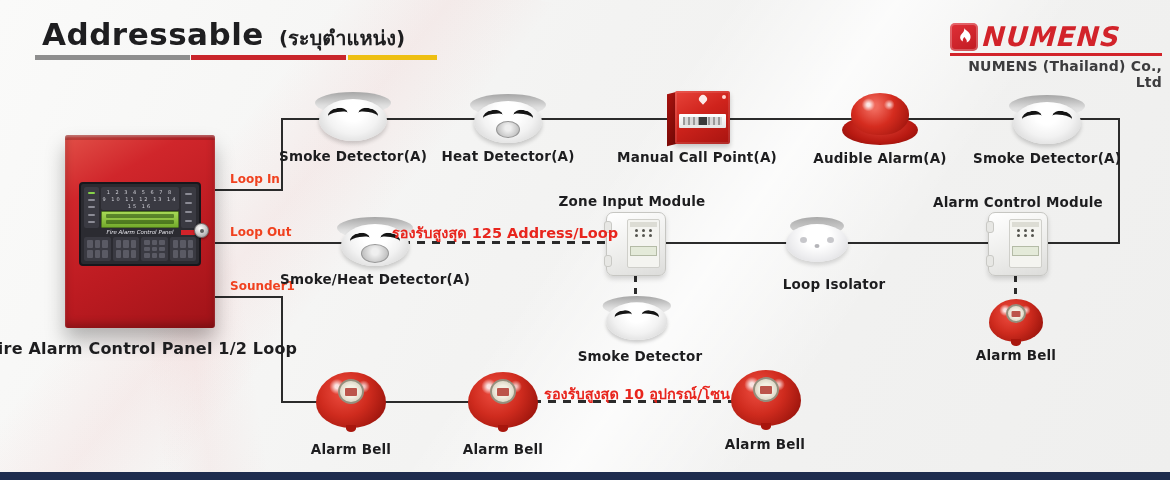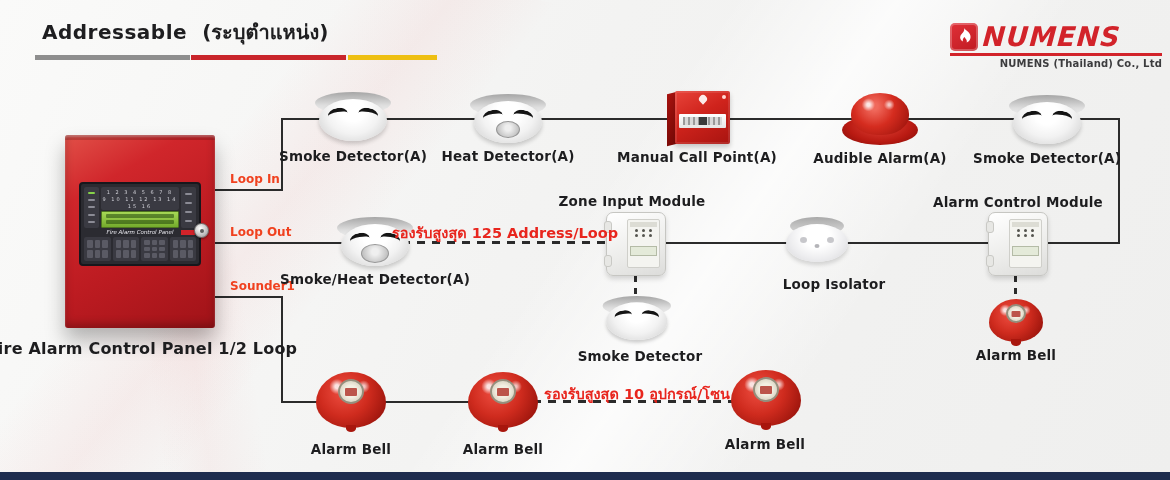--- a/index.html
+++ b/index.html
@@ -10,36 +10,36 @@
   .sw{position:absolute;pointer-events:none;}
   .sw1{left:-120px;top:-60px;width:760px;height:620px;transform:rotate(14deg);
        background:linear-gradient(115deg,rgba(255,255,255,0) 40%,rgba(220,60,60,.06) 49%,rgba(255,255,255,0) 58%);}
   .sw2{left:380px;top:-80px;width:700px;height:640px;transform:rotate(10deg);
        background:linear-gradient(115deg,rgba(255,255,255,0) 35%,rgba(255,255,255,.75) 50%,rgba(255,255,255,0) 66%);}
   .sw3{left:-60px;top:200px;width:520px;height:400px;transform:rotate(-18deg);
        background:linear-gradient(100deg,rgba(255,255,255,0) 42%,rgba(228,90,90,.05) 50%,rgba(255,255,255,0) 60%);}
 
   
   .title-wrap{position:absolute;left:42px;top:16px;white-space:nowrap;color:#1e1e20;}
-  .title-main{font-size:20px;font-weight:bold;letter-spacing:.5px;}
+  .title-main{font-size:31px;font-weight:bold;letter-spacing:.5px;}
   .title-sub{font-size:20px;font-weight:bold;margin-left:10px;}
   .bar{position:absolute;top:55px;height:5px;}
   .bar-gray{left:35px;width:155px;background:#8e8e8e;}
   .bar-red{left:191px;width:155px;background:#c9252b;}
   .bar-yellow{left:348px;width:89px;background:#eebf12;}
 
   
   .logo{position:absolute;left:950px;top:23px;width:212px;}
   .logo-row{display:flex;align-items:flex-start;}
   .logo-flame{width:28px;height:28px;background:linear-gradient(150deg,#e03038,#c01b22);border-radius:5px;
               box-shadow:inset 0 0 0 2px rgba(255,255,255,.25);display:flex;align-items:center;justify-content:center;}
   .logo-word{font-size:27px;font-weight:bold;font-style:italic;color:#d2232a;letter-spacing:1px;
              line-height:28px;margin-left:5px;transform:skewX(-4deg);}
   .logo-underline{height:3px;background:#d2232a;margin-top:2px;}
-  .logo-sub{font-size:10px;font-weight:bold;color:#3c3c3e;text-align:right;margin-top:2px;letter-spacing:.2px;}
+  .logo-sub{font-size:14px;font-weight:bold;color:#3c3c3e;text-align:right;margin-top:2px;letter-spacing:.2px;}
 
   
   .hline{position:absolute;height:2px;background:#2b2b2b;z-index:1;}
   .vline{position:absolute;width:2px;background:#2b2b2b;z-index:1;}
   .hdash{position:absolute;height:3px;z-index:1;
          background:repeating-linear-gradient(90deg,#2b2b2b 0 8px,rgba(0,0,0,0) 8px 15px);}
   .vdash{position:absolute;width:3px;z-index:1;
          background:repeating-linear-gradient(180deg,#2b2b2b 0 6px,rgba(0,0,0,0) 6px 12px);}
 
   

